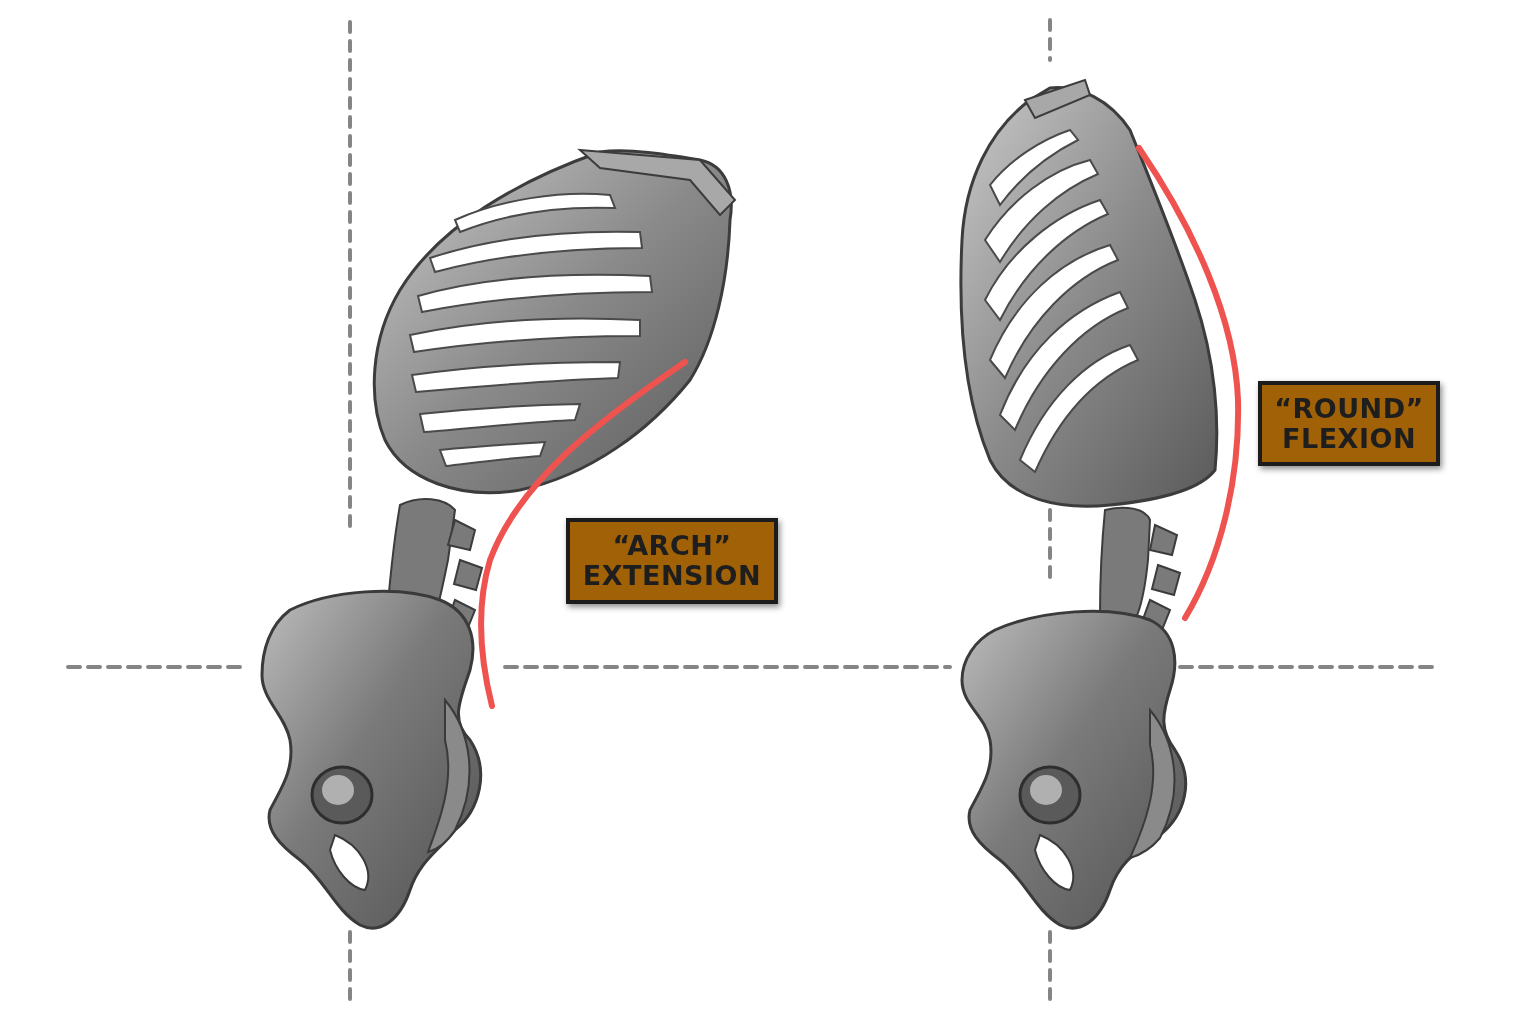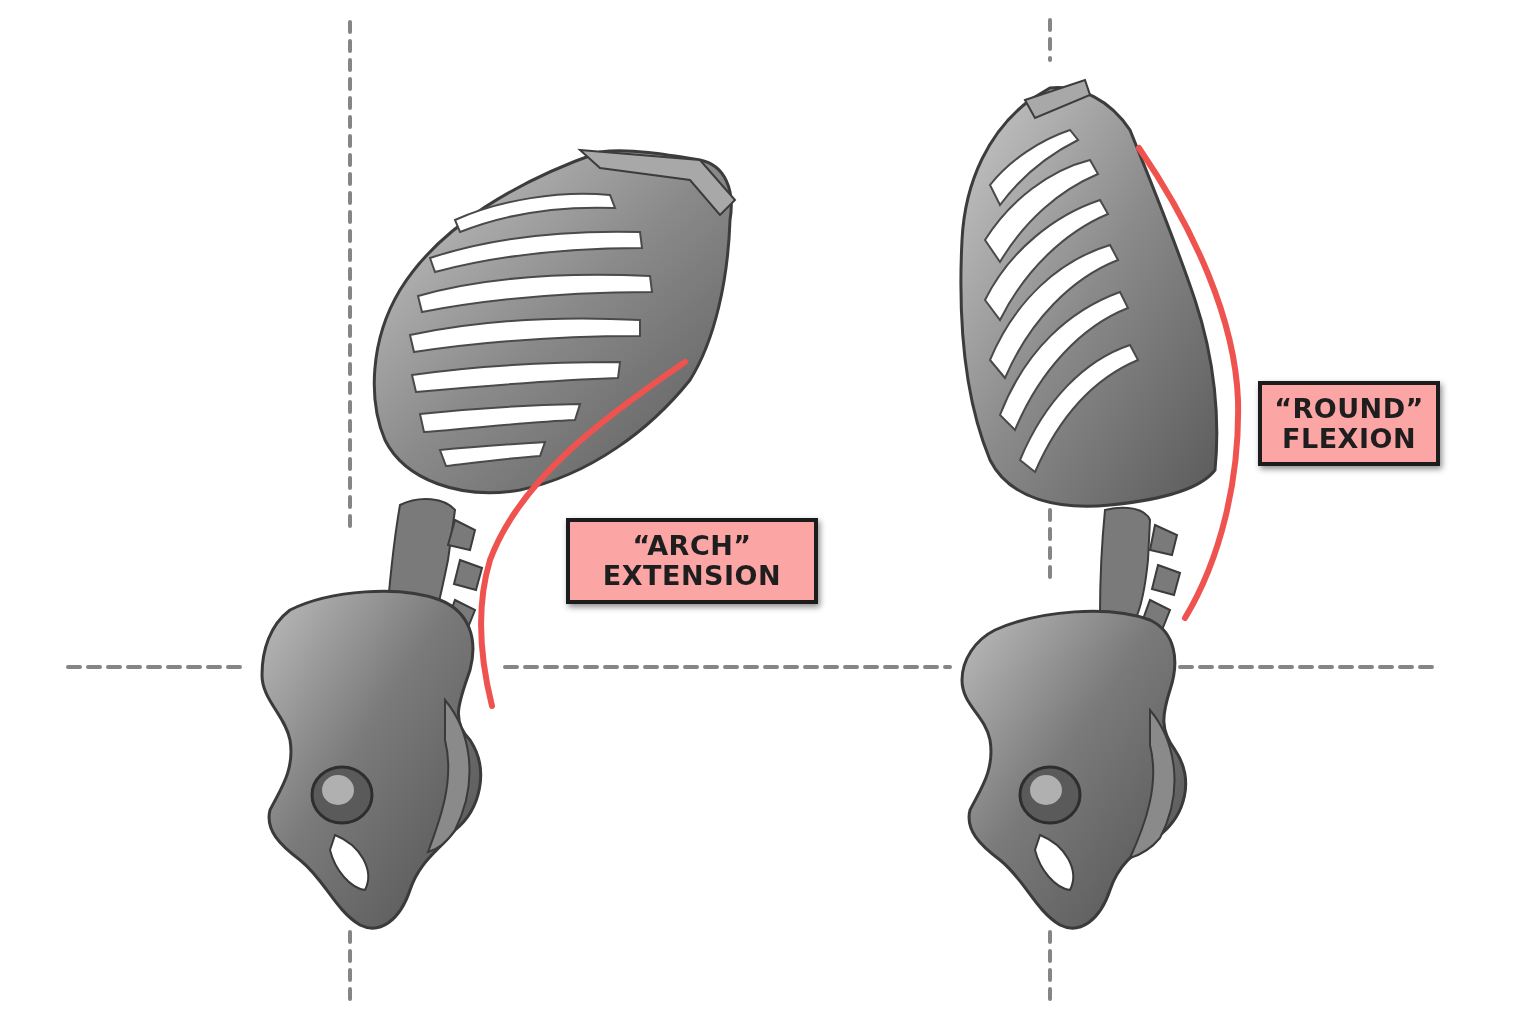--- a/index.html
+++ b/index.html
@@ -1,20 +1,20 @@
 <!DOCTYPE html>
 <html><head>
   <meta charset="utf-8">
   <style>
     html, body { margin: 0; padding: 0; background: #ffffff; }
     body { width: 1539px; height: 1026px; position: relative; overflow: hidden; font-family: "DejaVu Sans", "Liberation Sans", sans-serif; }
     svg.stage { position: absolute; left: 0; top: 0; width: 1539px; height: 1026px; }
     .label-box {
       position: absolute;
-      background: #fca5a5;
+      background: #a16207;
       border: 4px solid #1c1c1c;
       box-shadow: 2px 3px 6px rgba(0,0,0,0.45);
       display: flex; flex-direction: column; align-items: center; justify-content: center;
       box-sizing: border-box;
     }
     .label-box span {
       display: block;
       font-weight: bold;
       color: #1e1e1e;
       font-size: 27px;
@@ -110,21 +110,21 @@
       <ellipse cx="1050" cy="795" rx="30" ry="28" fill="#5a5a5a" stroke="#2e2e2e" stroke-width="3"></ellipse>
       <ellipse cx="1046" cy="790" rx="16" ry="15" fill="#b0b0b0"></ellipse>
       <path d="M1040,835 C1065,845 1080,870 1070,890 C1055,888 1040,870 1035,850 Z" fill="#ffffff" stroke="#3a3a3a" stroke-width="2"></path>
       <path d="M1150,710 C1175,740 1185,790 1160,838 C1150,850 1140,855 1130,858 C1145,825 1160,785 1150,745 Z" fill="#8a8a8a" stroke="#3a3a3a" stroke-width="2"></path>
     </g>
   </g>
 
   <path d="M1139,148 C1195,230 1235,320 1238,400 C1240,480 1220,560 1185,618" fill="none" stroke="#ef5350" stroke-width="6" stroke-linecap="round"></path>
 </svg>
 
-<div class="label-box" style="left:566px; top:518px; width:252px; height:86px;">
+<div class="label-box" style="left:566px; top:518px; width:212px; height:86px;">
   <span>“ARCH”</span>
   <span>EXTENSION</span>
 </div>
 
 <div class="label-box" style="left:1258px; top:381px; width:182px; height:85px;">
   <span>“ROUND”</span>
   <span>FLEXION</span>
 </div>
 
 </body></html>

